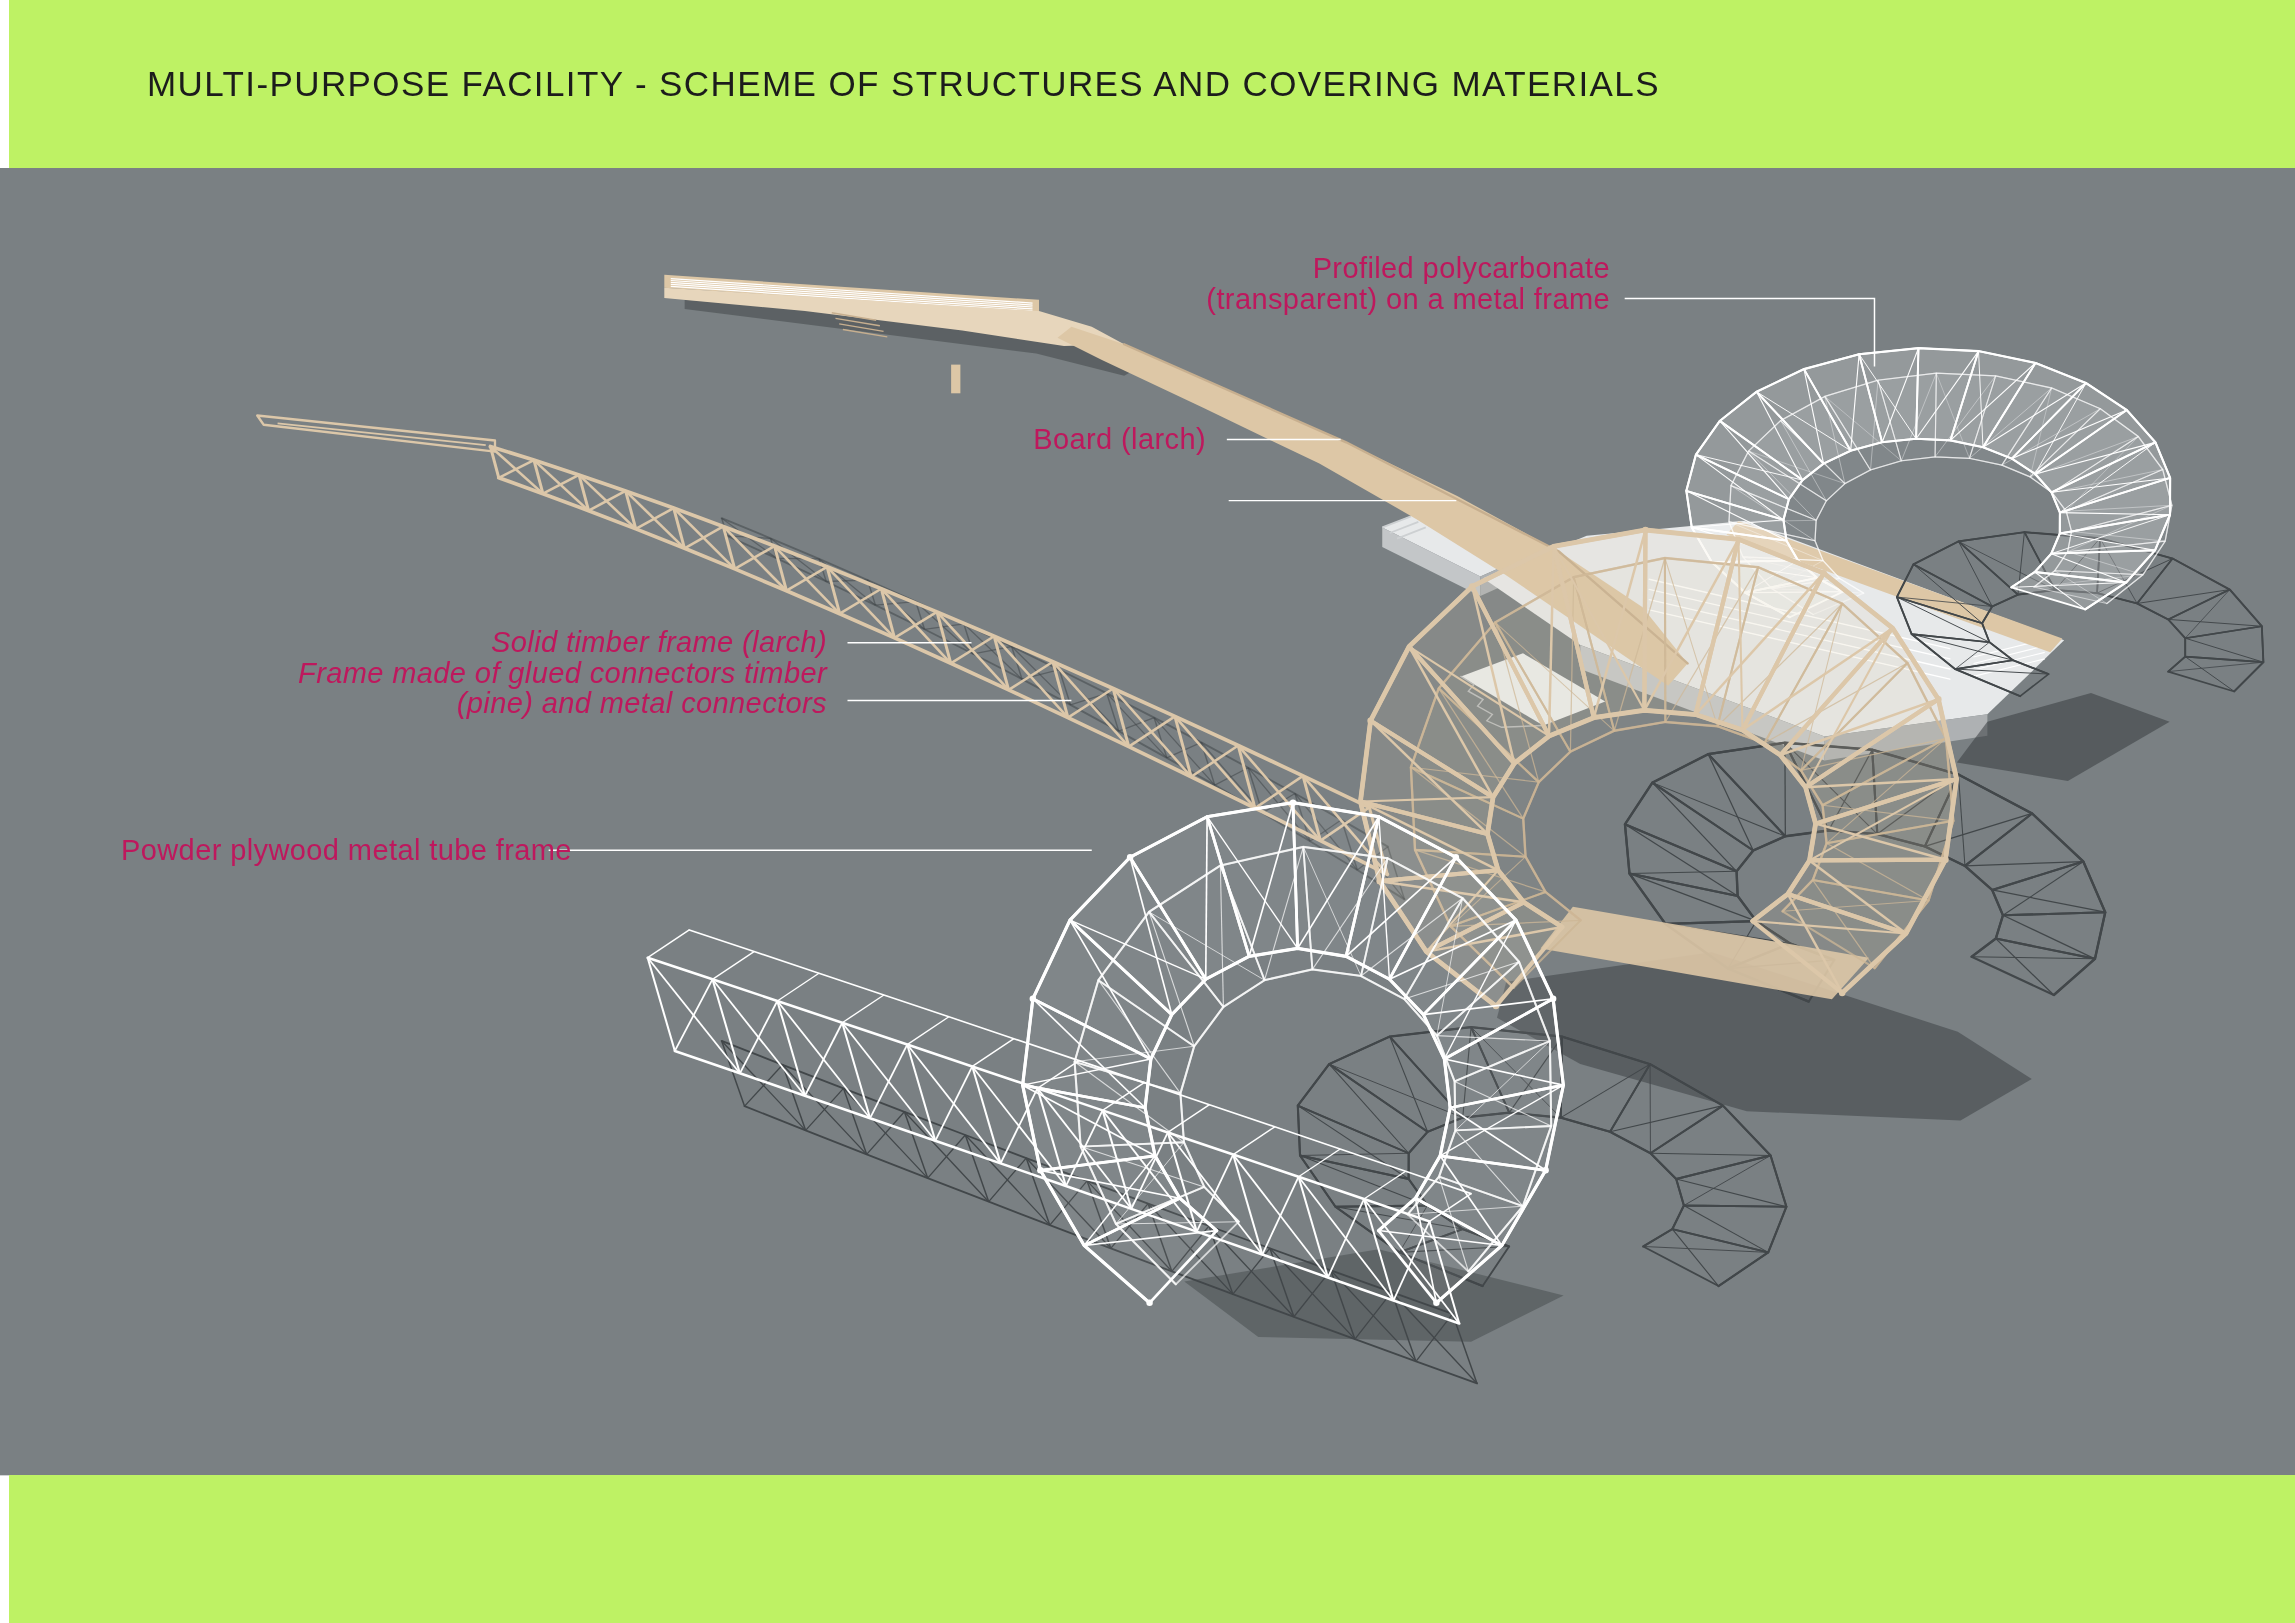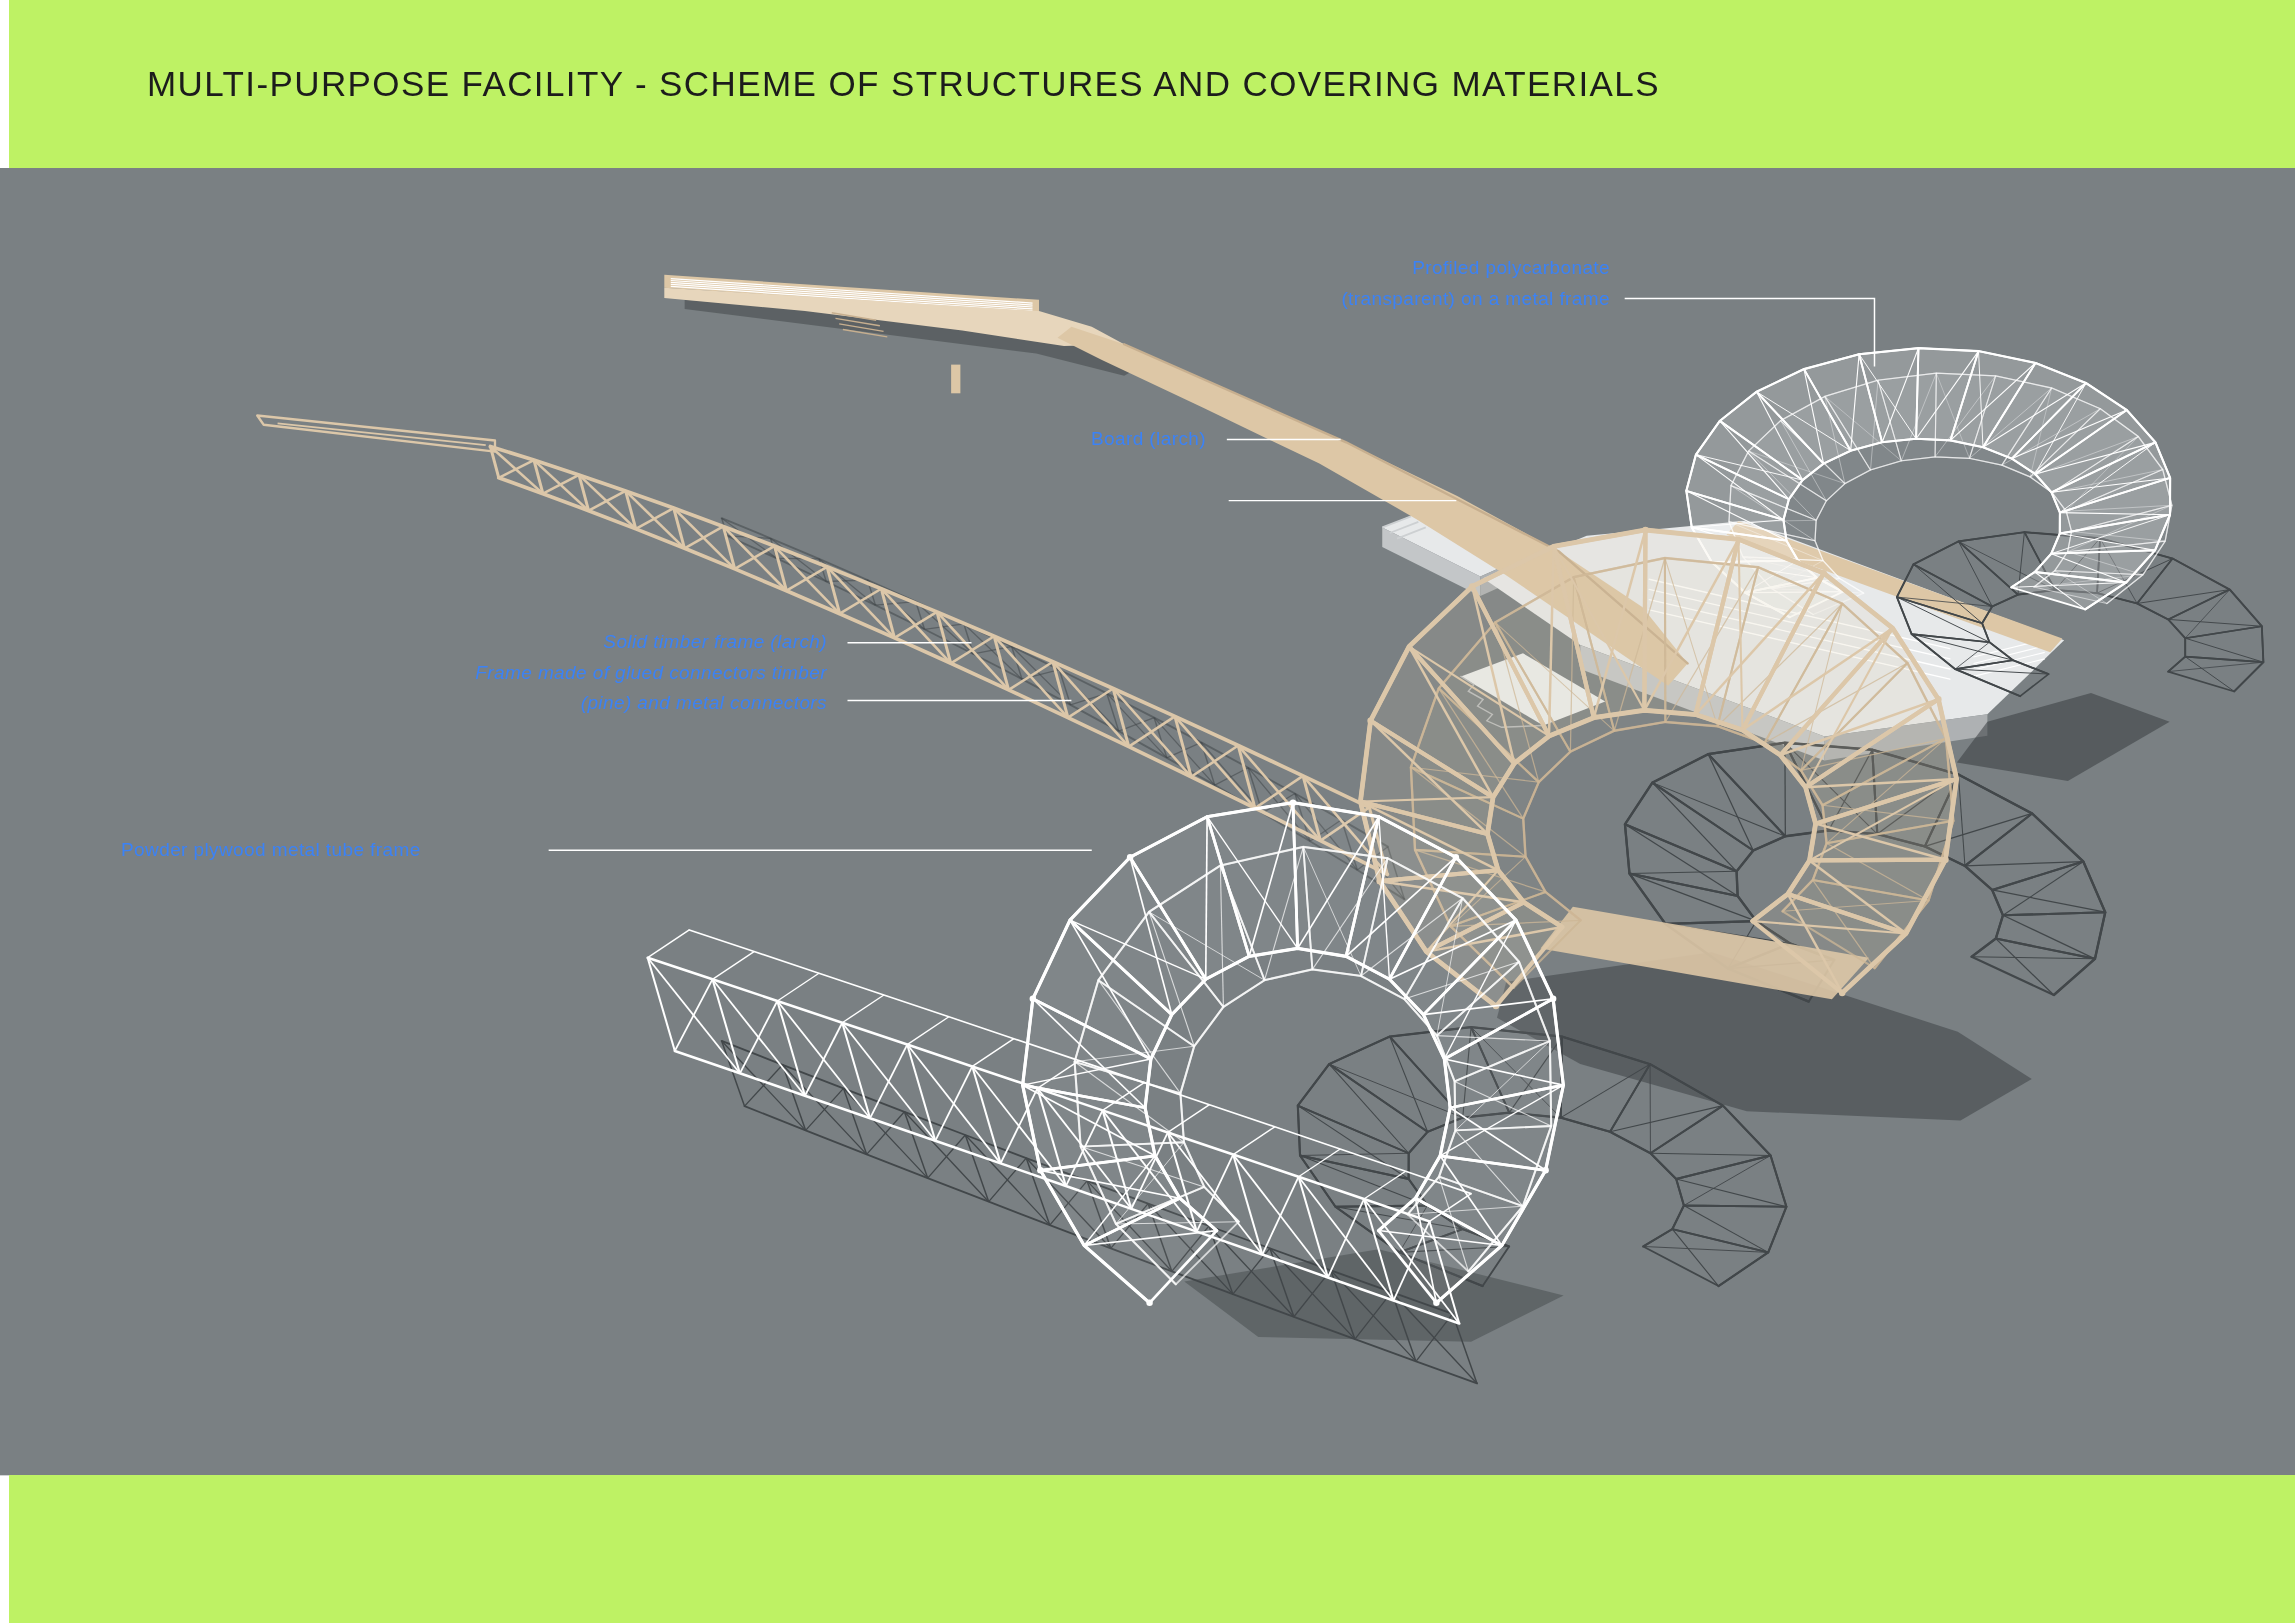--- a/index.html
+++ b/index.html
@@ -1,20 +1,20 @@
 <!DOCTYPE html>
 <html style="font-size:7.4px"><head>
 <meta charset="utf-8">
 <style>
   html,body{margin:0;padding:0;background:#ffffff;font-family:"Liberation Sans",sans-serif;}
   #page{position:relative;width:2295px;height:1623px;background:#ffffff;overflow:hidden;}
   #art{position:absolute;left:0;top:0;width:2295px;height:1623px;display:block;}
   .page-title{position:absolute;left:138px;top:64px;font-size:35px;letter-spacing:1.4px;
               color:#1c1c1c;white-space:nowrap;font-weight:400;}
-  .label{position:absolute;color:#3b82f6;font-size:19px;line-height:30.5px;font-weight:300;
+  .label{position:absolute;color:#be185d;font-size:29px;line-height:30.5px;font-weight:300;
          letter-spacing:0.4px;white-space:nowrap;}
   .label.right{text-align:right;}
   .band{position:absolute;left:0;right:0;background:#bef264;margin-left:9px;}
   .band.top{top:0;height:168px;}
   .band.bottom{bottom:0;height:148px;}
 </style>
 </head>
 <body>
 
 <div id="page">

